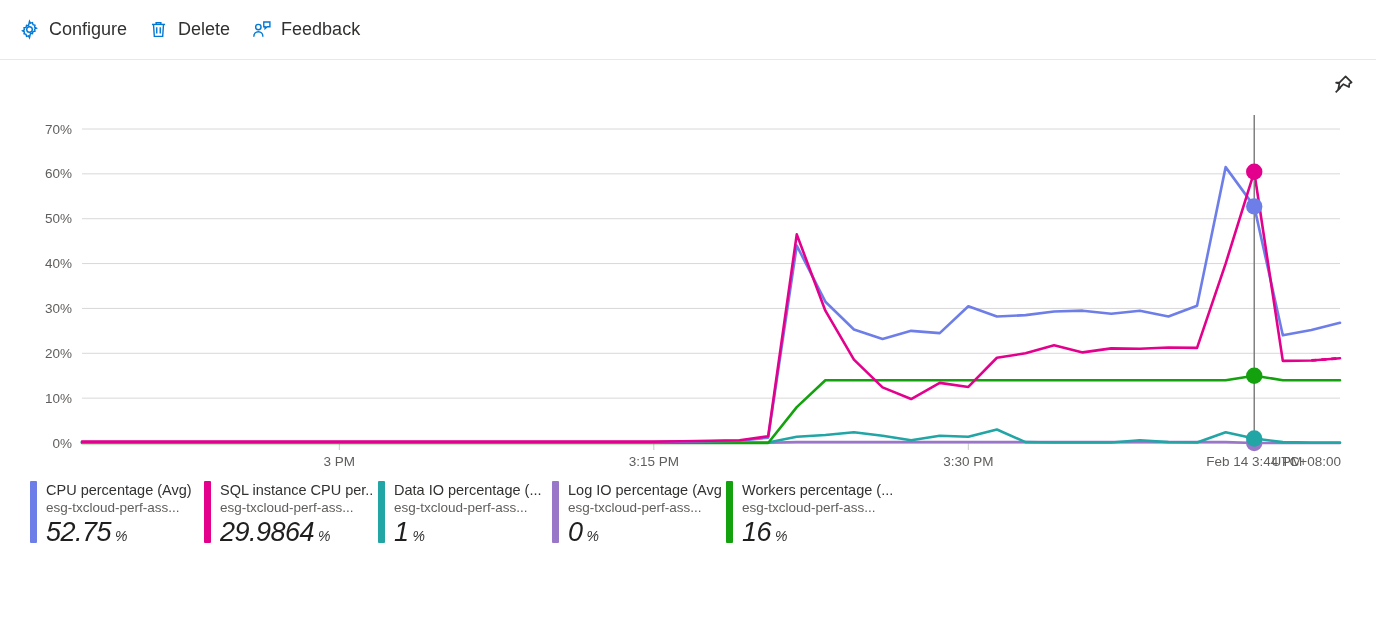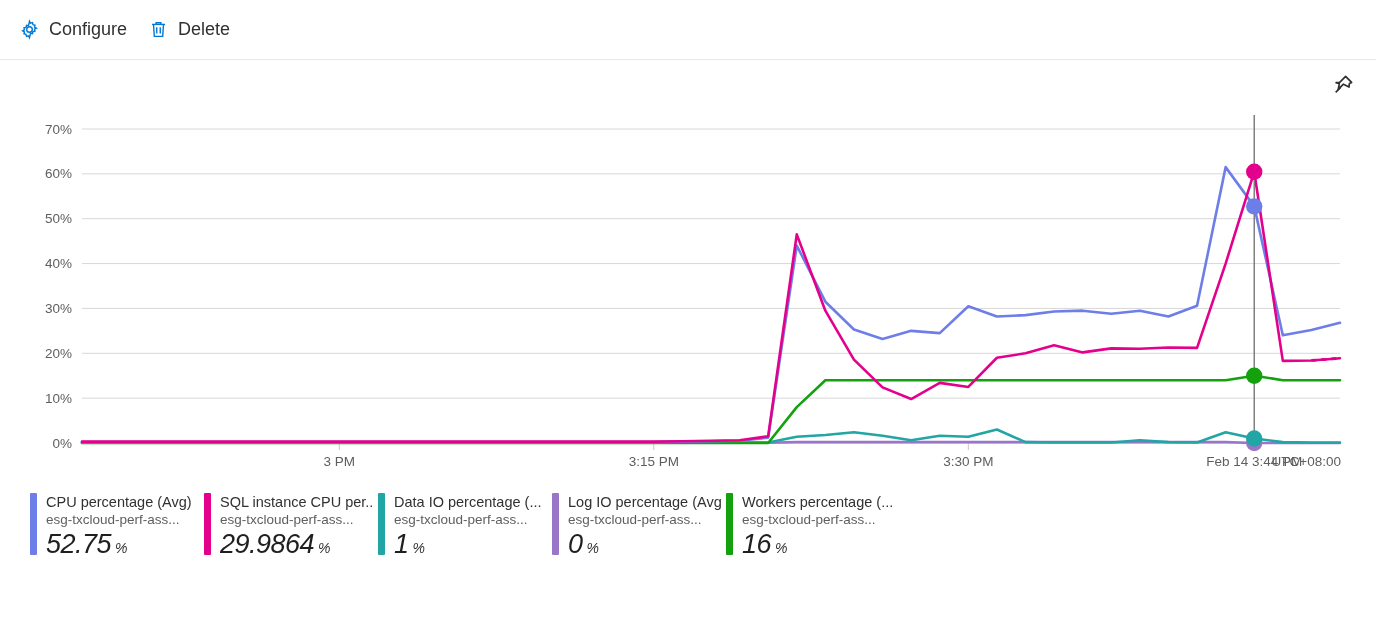--- a/index.html
+++ b/index.html
@@ -88,21 +88,21 @@
     font-family: "Liberation Sans", sans-serif;
     font-size: 13.5px;
     fill: #605e5c;
   }
 
   
   .legend {
     display: flex;
     padding: 0 0 0 30px;
     gap: 0;
-    margin-top: 16px;
+    margin-top: 4px;
     align-items: flex-end;
   }
   .legend-item {
     display: flex;
     align-items: flex-start;
     width: 174px;
     cursor: pointer;
     padding-right: 4px;
   }
   .legend-swatch {
@@ -164,20 +164,30 @@
         <path d="M4.5 6.2h15"></path>
         <path d="M9.3 6.2V4.2h5.4v2"></path>
         <path d="M6.3 6.2l.9 13.6h9.6l.9-13.6"></path>
         <path d="M10 9.5v7M14 9.5v7"></path>
       </svg>
     </span>
     <span>Delete</span>
   </button>
 
 
+  <button class="cmd">
+    <span class="ico">
+      <svg width="21" height="21" viewBox="0 0 24 24" fill="none" stroke="currentColor" stroke-width="1.6">
+        <circle cx="8.4" cy="9.2" r="3.1"></circle>
+        <path d="M3.2 20.2c0-3.4 2.3-5.6 5.2-5.6s5.2 2.2 5.2 5.6"></path>
+        <path d="M14.6 3.4h7v5.4h-3.2l-2.3 2.2V8.8h-1.5z"></path>
+      </svg>
+    </span>
+    <span>Feedback</span>
+  </button>
 
 </div>
 
 <div class="titlerow">
   <button class="pin-btn">
     <span>
       <svg width="24" height="24" viewBox="0 0 24 24" fill="none" stroke="currentColor" stroke-width="1.7" stroke-linejoin="round">
         <path d="M14.6 3.4l6 6-2.2 1.1-.4 3.6-5.6-2.9-5.2 5.2 1.1-5.6-3.2-1.1 3.6-.4z"></path>
         <path d="M9.6 14.4l-4.9 4.9"></path>
       </svg>

